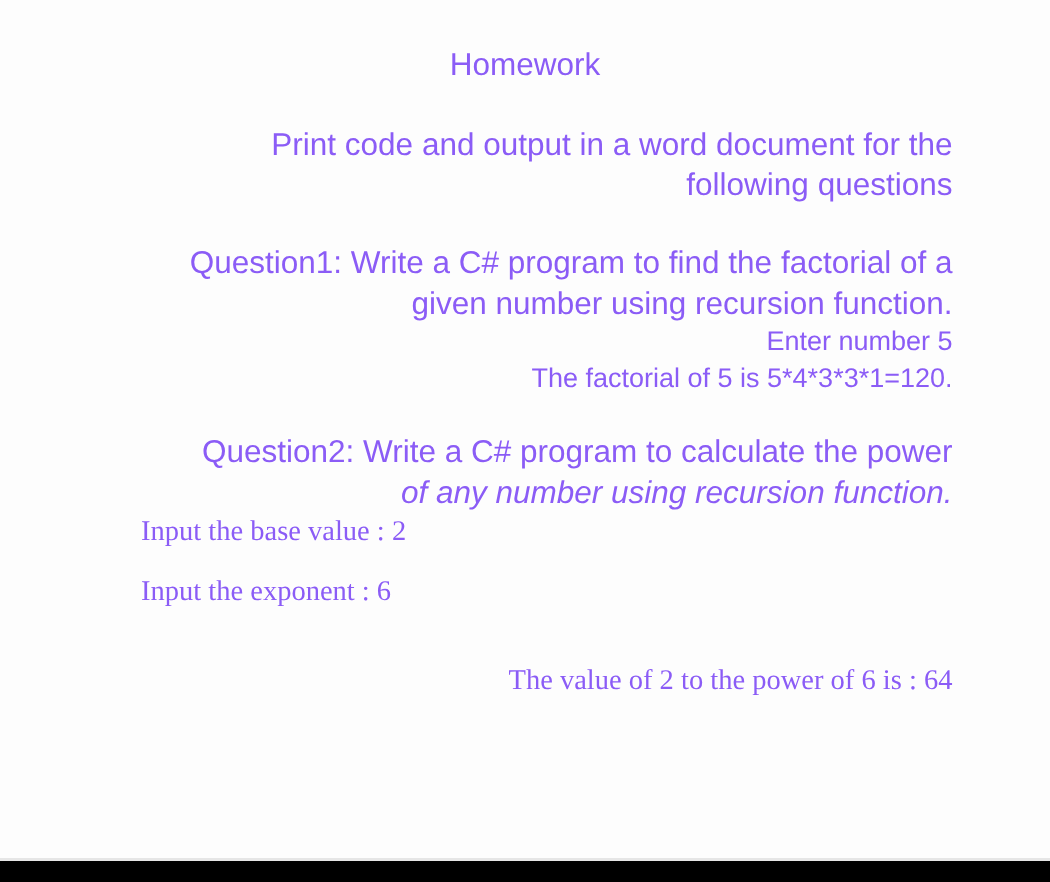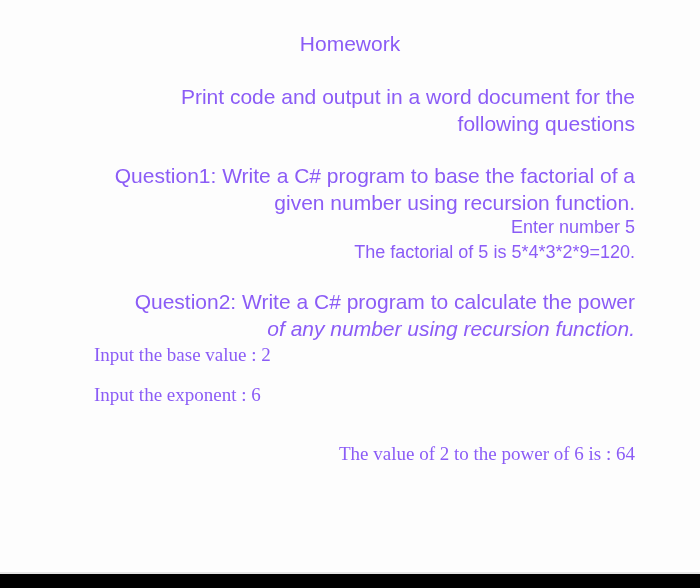--- a/index.html
+++ b/index.html
@@ -63,24 +63,24 @@
 <div class="page">
 
   <div class="sans" style="left:0; width:700px; top:31px; text-align:center;">Homework</div>
 
   <div>
     <div class="sans right" style="right:65px; top:84px;">Print code and output in a word document for the</div>
     <div class="sans right" style="right:65px; top:111px;">following questions</div>
   </div>
 
   <div>
-    <div class="sans right" style="right:65px; top:163px;">Question1: Write a C# program to base the factorial of a</div>
+    <div class="sans right" style="right:65px; top:163px;">Question1: Write a C# program to find the factorial of a</div>
     <div class="sans right" style="right:65px; top:190px;">given number using recursion function.</div>
     <div class="small-sans right" style="right:65px; top:216px;margin-left:11px;">Enter number 5</div>
-    <div class="small-sans right" style="right:65px; top:241px;">The factorial of 5 is 5*4*3*2*9=120.</div>
+    <div class="small-sans right" style="right:65px; top:241px;">The factorial of 5 is 5*4*3*3*1=120.</div>
   </div>
 
   <div>
     <div class="sans right" style="right:65px; top:289px;">Question2: Write a C# program to calculate the power</div>
     <div class="sans right" style="right:65px; top:316px;font-style:italic;">of any number using recursion function.</div>
     <div class="serif" style="left:70px; top:344px;">Input the base value : 2</div>
     <div class="serif" style="left:70px; top:384px;">Input the exponent : 6</div>
     <div class="serif right" style="right:65px; top:443px;">The value of 2 to the power of 6 is : 64</div>
   </div>
 

